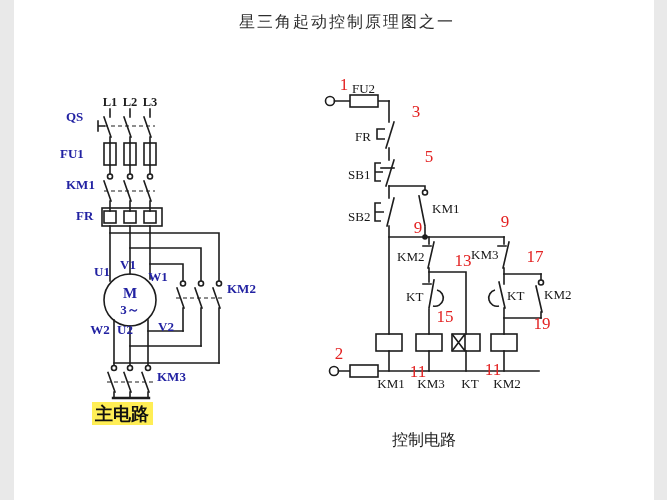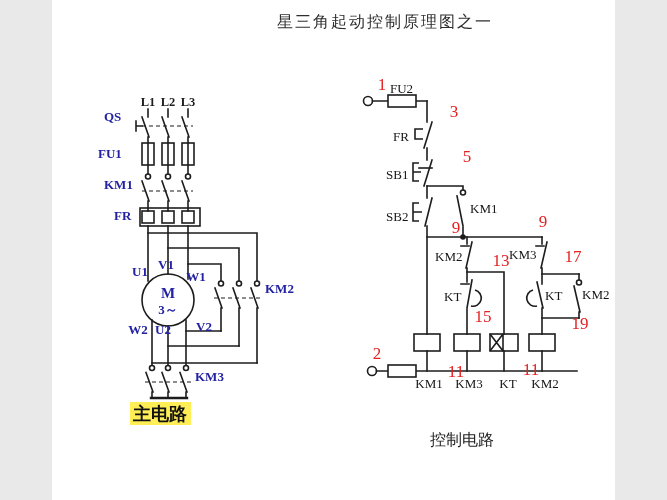--- a/index.html
+++ b/index.html
@@ -7,21 +7,21 @@
     --wire-number-red:#e32222;
     --line-black:#1d1d1d;
     --control-label-black:#161616;
     --section-highlight-yellow:#ffee55;
     --background:#ffffff;
     --title-gray:#2e2e2e;
   }
   html,body{margin:0;padding:0;}
   body{background:#e9e9e9;font-family:"Liberation Sans",sans-serif;}
   .page{
-    width:563px;height:500px;background:var(--background);
+    width:640px;height:500px;background:var(--background);
     position:relative;margin:0 auto;overflow:hidden;
   }
   svg{display:block;}
   .wire{stroke:var(--line-black);stroke-width:1.6;fill:none;stroke-linecap:square;}
   .thick{stroke-width:2.4;}
   .dashed{stroke:var(--line-black);stroke-width:1.1;fill:none;stroke-dasharray:4 3;}
   .sym{stroke:var(--line-black);stroke-width:1.6;fill:none;}
   .dot{fill:var(--line-black);stroke:none;}
   .term{stroke:var(--line-black);stroke-width:1.6;fill:var(--background);}
   .title{fill:var(--title-gray);font-family:"Liberation Serif",serif;font-size:16px;letter-spacing:2px;}

